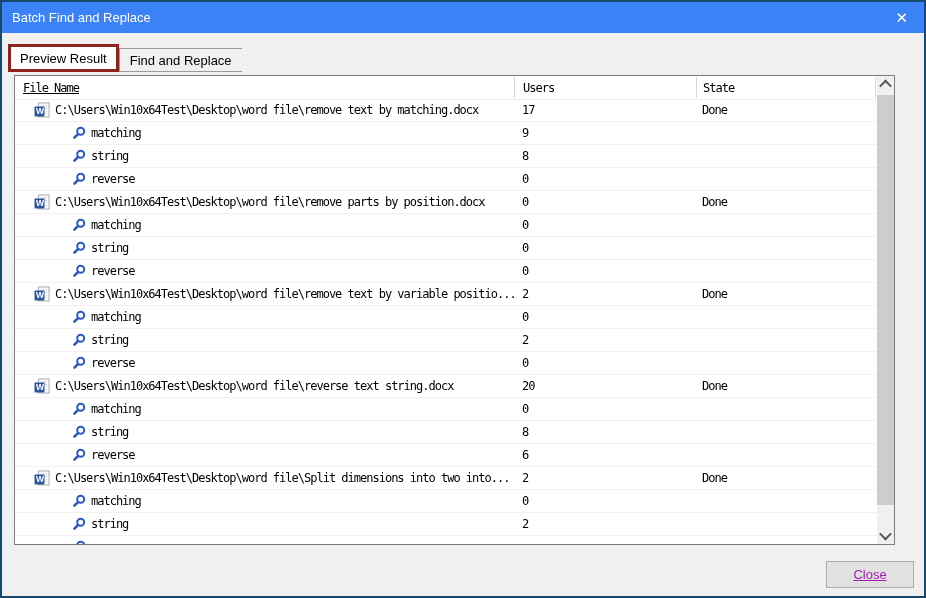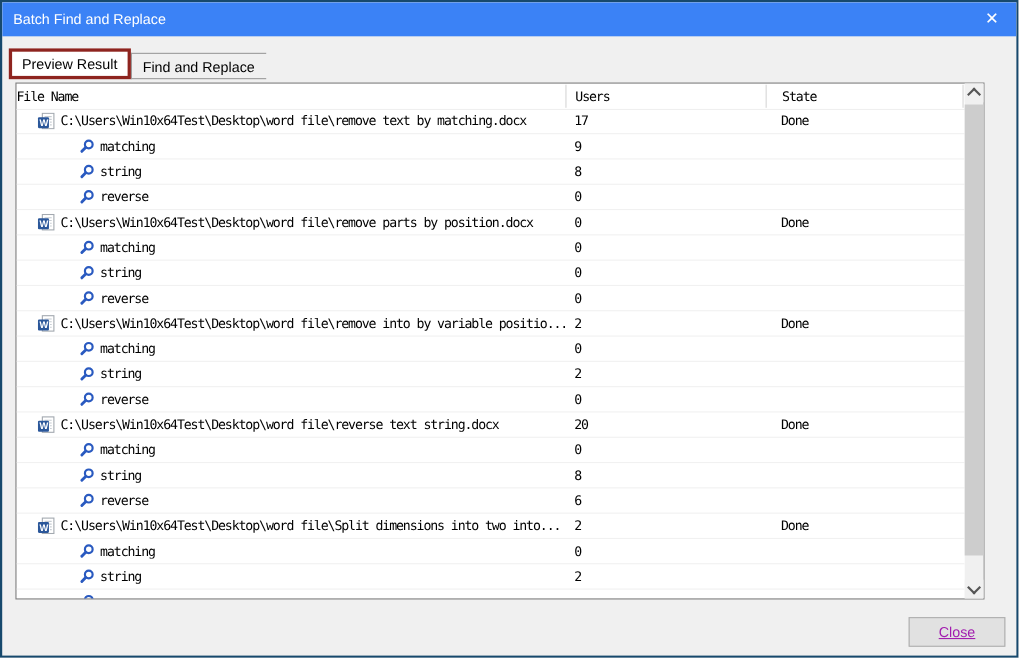--- a/index.html
+++ b/index.html
@@ -27,22 +27,22 @@
   .table{
     position:absolute;left:12px;top:73px;width:881px;height:470px;box-sizing:border-box;
     background:#fff;border:1px solid #7b7b7b;
     font-family:"DejaVu Sans Mono","Liberation Mono",monospace;font-size:12px;letter-spacing:-1px;color:#000;
   }
   .hdr{position:absolute;left:0;top:0;right:17px;height:23px;display:flex;align-items:center;
        border-bottom:1px solid #efefef;}
   .hdr .hline{position:absolute;left:860px;top:1px;bottom:1px;width:1px;background:#d6d6d6;}
   .c-name{width:499px;flex:none;box-sizing:border-box;display:flex;align-items:center;overflow:hidden;white-space:nowrap;}
   .c-num{width:182px;flex:none;box-sizing:border-box;padding-left:8px;white-space:nowrap;}
-  .c-state{flex:1;box-sizing:border-box;padding-left:14px;white-space:nowrap;}
-  .hdr .c-name{padding-left:0;height:100%;}
+  .c-state{flex:1;box-sizing:border-box;padding-left:6px;white-space:nowrap;}
+  .hdr .c-name{padding-left:8px;height:100%;text-decoration:underline;}
   .hdr .c-num,.hdr .c-state{border-left:1px solid #d6d6d6;height:21px;display:flex;align-items:center;}
   .rows{position:absolute;left:0;top:23px;right:17px;bottom:0;overflow:hidden;}
   .row{height:23px;box-sizing:border-box;display:flex;align-items:center;border-bottom:1px solid #f1f1f1;}
   .icon{flex:none;display:inline-flex;align-items:center;}
   .c-name.file .icon{margin-left:19px;}
   .c-name.sub  .icon{margin-left:57px;}
   .nm{margin-left:5px;}
   
   .scroll{position:absolute;top:0;right:0;width:17px;height:100%;background:#f0f0f0;}
   .sb-btn{position:absolute;left:0;width:17px;height:17px;display:flex;align-items:center;justify-content:center;background:#f0f0f0;}
@@ -206,21 +206,21 @@
               <svg width="16" height="16" viewBox="0 0 16 16">
                 <rect x="4.5" y="1" width="10.5" height="14" fill="#ffffff" stroke="#a3a9b0"></rect>
                 <line x1="6.5" y1="4" x2="13" y2="4" stroke="#c6ccd2"></line>
                 <line x1="6.5" y1="6.5" x2="13" y2="6.5" stroke="#c6ccd2"></line>
                 <line x1="11.5" y1="9" x2="13" y2="9" stroke="#c6ccd2"></line>
                 <line x1="11.5" y1="11.5" x2="13" y2="11.5" stroke="#c6ccd2"></line>
                 <rect x="0.5" y="4.5" width="10" height="10" rx="1" fill="#2b579a"></rect>
                 <text x="5.5" y="12.3" fill="#fff" font-size="8.5" font-weight="bold" text-anchor="middle" font-family="Liberation Sans,sans-serif">W</text>
               </svg>
             </span>
-            <span class="nm">C:\Users\Win10x64Test\Desktop\word file\remove into by variable positio...</span>
+            <span class="nm">C:\Users\Win10x64Test\Desktop\word file\remove text by variable positio...</span>
           </div>
           <div class="c-num">2</div>
           <div class="c-state">Done</div>
         </div>
         <div class="row">
           <div class="c-name sub">
             <span class="icon">
               <svg width="14" height="14" viewBox="0 0 14 14">
                 <circle cx="8.7" cy="5.3" r="3.5" fill="none" stroke="#2a5ac0" stroke-width="2"></circle>
                 <line x1="5.9" y1="8.1" x2="2.4" y2="11.6" stroke="#2a5ac0" stroke-width="2.6" stroke-linecap="round"></line>

